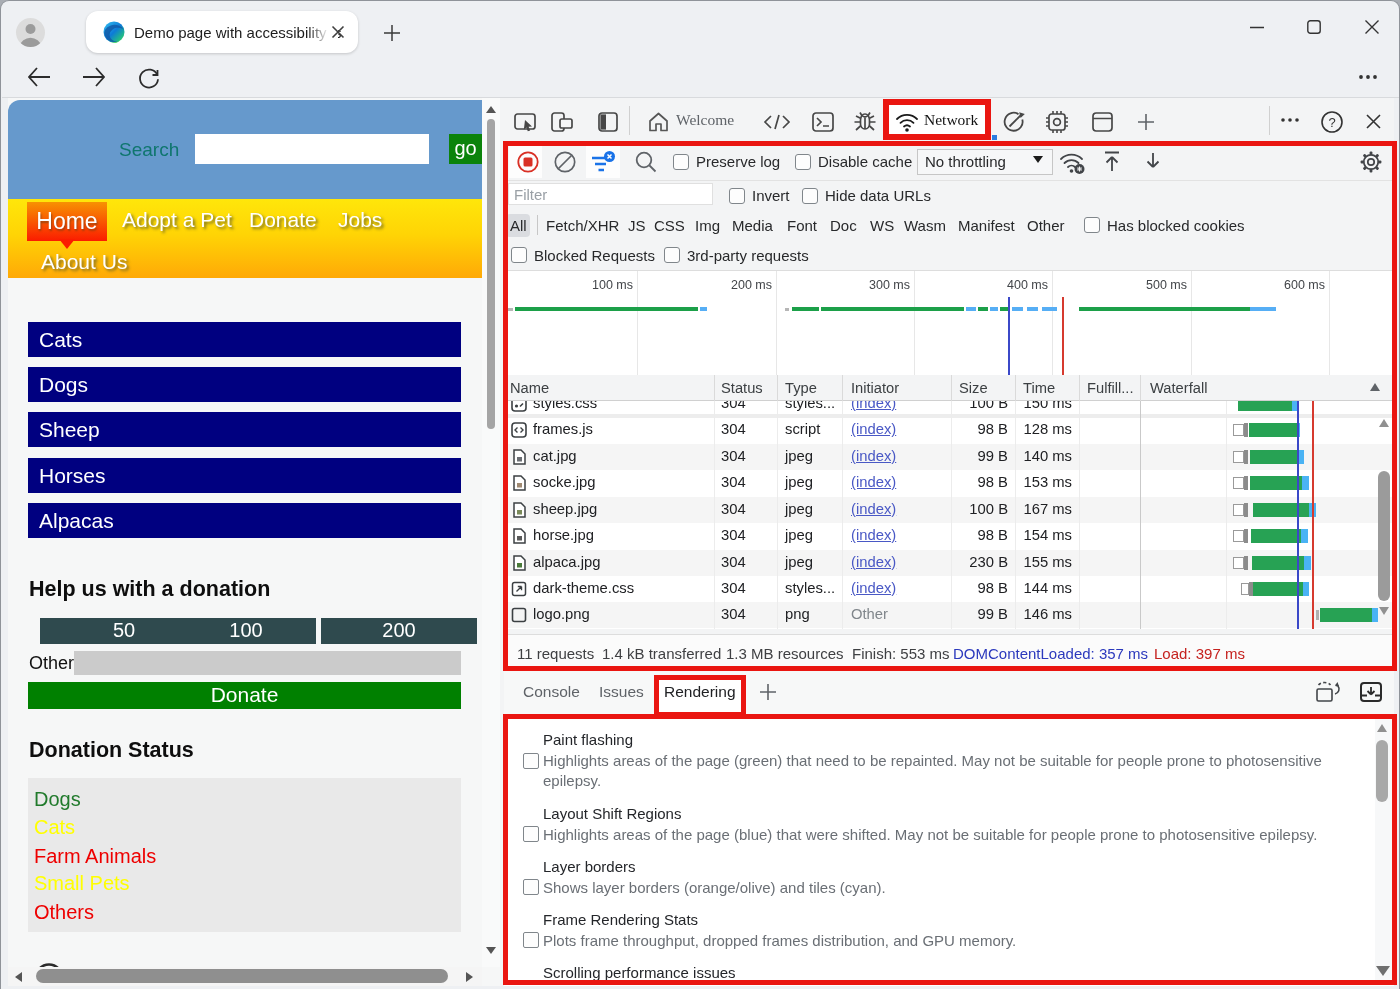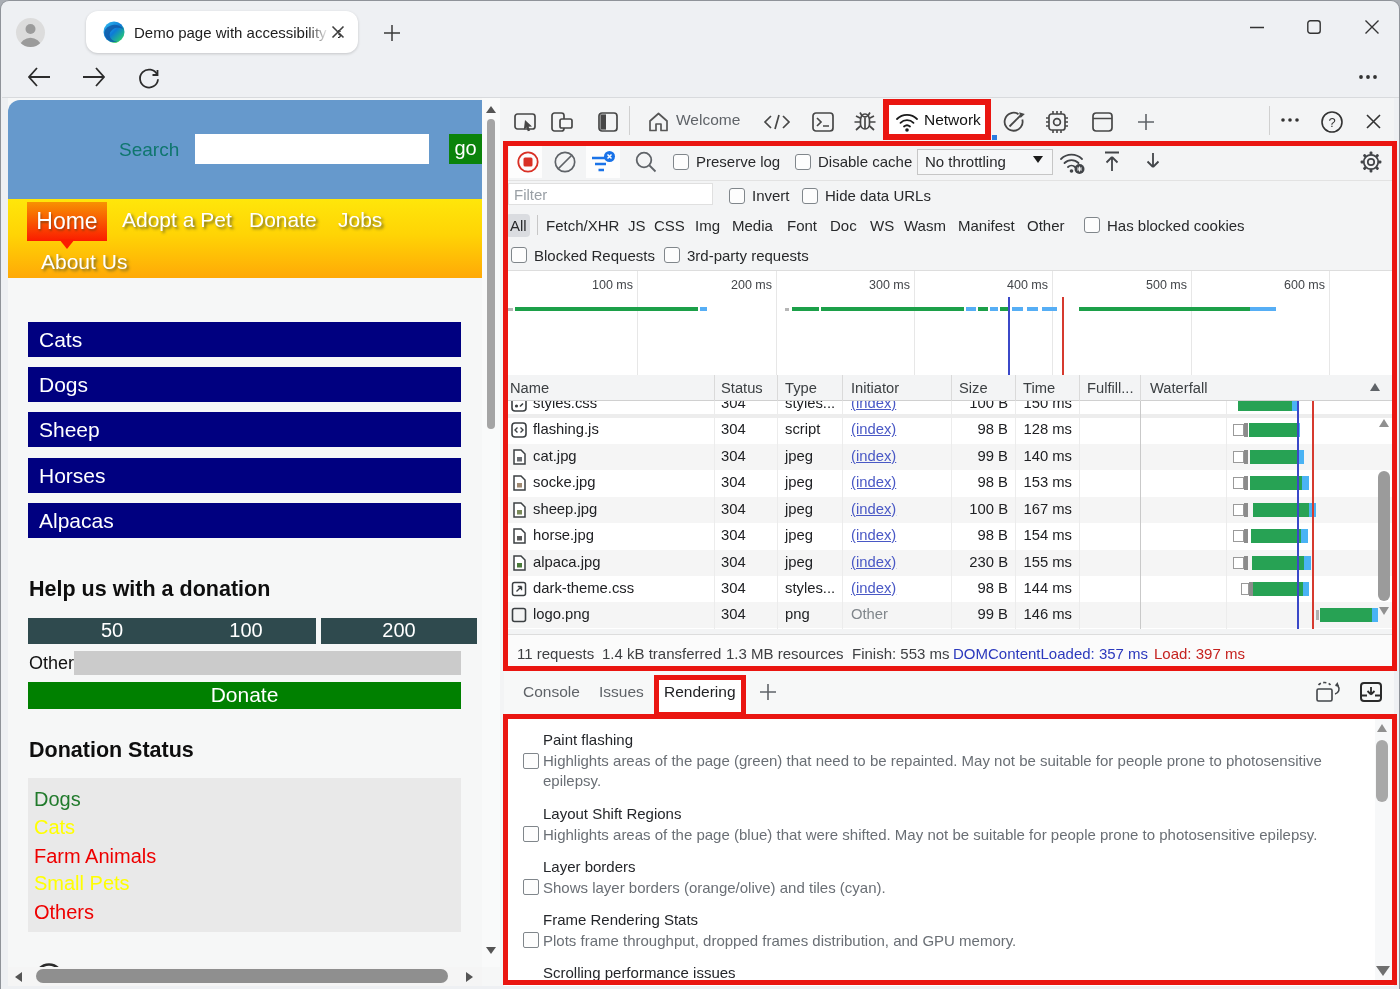--- a/index.html
+++ b/index.html
@@ -38,21 +38,21 @@
 .stitem { left:6px; font-size:20px; }
 
 
 #vsb { left:474px; top:0; width:18px; height:869px; background:#f9fafa; }
 #hsb { left:0; top:869px; width:474px; height:19px; background:#f5f5f5; }
 .arr { width:0; height:0; position:absolute; }
 
 
 #devtools { left:503px; top:97px; width:890px; height:888px; background:#fff; }
 #dtbar { left:0; top:0; width:890px; height:44px; background:#f3f4f5; border-bottom:1px solid #d5d5d5; }
-.dtab { font-size:15.5px; color:#3c4043; }
+.dtab { font-size:15.5px; color:#3c4043;font-family:Liberation Serif, serif; }
 #netpanel { left:0; top:44px; width:890px; height:524px; background:#f3f4f5; }
 .cb { position:absolute; width:16px; height:16px; border:1.6px solid #80868b; border-radius:3px; background:#fdfdfd; }
 .lbl { position:absolute; font-size:15px; color:#28292b; white-space:nowrap; }
 #timeline { left:0; top:129px; width:890px; height:104px; background:#fff; }
 .gline { position:absolute; top:0; width:1px; height:104px; background:#e7e7e7; }
 .tlabel { position:absolute; top:7px; font-size:12.5px; color:#424549; width:60px; text-align:right; }
 #thead { left:0; top:233px; width:890px; height:26px; background:#f3f4f5; border-bottom:1px solid #d0d0d0; }
 .hcol { position:absolute; top:5px; font-size:14.7px; color:#3c4043; }
 .vline { position:absolute; top:0; width:1px; background:#dadada; }
 #tbody { left:0; top:259px; width:890px; height:228px; background:#fff; overflow:hidden; }
@@ -144,21 +144,21 @@
       <div class="abs navlink" style="left:241px">Donate</div>
       <div class="abs navlink" style="left:330px">Jobs</div>
       <div class="abs navlink" style="left:33px;top:45px">About Us</div>
     </div>
     <div class="abs bigbtn" style="top:224px">Cats</div>
     <div class="abs bigbtn" style="top:269px">Dogs</div>
     <div class="abs bigbtn" style="top:360px">Horses</div>
     <div class="abs bigbtn" style="top:314px">Sheep</div>
     <div class="abs h2" style="top:479px">Help us with a donation</div>
     <div class="abs bigbtn" style="top:405px">Alpacas</div>
-    <div class="abs donbtn" style="left:20px;width:168px">50</div>
+    <div class="abs donbtn" style="left:32px;width:168px">50</div>
     <div class="abs donbtn" style="left:168px;width:140px">100</div>
     <div class="abs donbtn" style="left:313px;width:156px">200</div>
     <div class="abs" style="left:21px;top:555px;font-size:18px;color:#111">Other</div>
     <div id="otherinput" class="abs"></div>
     <div id="donate" class="abs">Donate</div>
     <div class="abs h2" style="top:640px">Donation Status</div>
     <div id="statusbox" class="abs">
       <div class="abs stitem" style="top:10px;color:#217a2c">Dogs</div>
       <div class="abs stitem" style="top:38px;color:#ffff00">Cats</div>
       <div class="abs stitem" style="top:67px;color:#ee0000">Farm Animals</div>
@@ -421,21 +421,21 @@
           <div class="cell" style="left:511px;width:57px;text-align:right">150 ms</div>
           <div class="abs" style="left:734px;top:7px;width:54px;height:13px;background:#27a254"></div>
           <div class="abs" style="left:788px;top:7px;width:5px;height:13px;background:#4ab3f4"></div>
         </div>
         <div class="abs" style="left:0;top:13px;width:890px;height:4px;background:#ededed"></div>
         <div class="nrow" style="top:16.4px">
           <svg width="16" height="16" style="left:7px;top:5px" viewBox="0 0 16 16">
               <rect x="1" y="1" width="14" height="14" rx="3" fill="none" stroke="#3c4043" stroke-width="1.6"></rect>
               <path d="M6.5 5.5 L4 8 L6.5 10.5 M9.5 5.5 L12 8 L9.5 10.5" fill="none" stroke="#3c4043" stroke-width="1.4"></path>
             </svg>
-          <div class="cell" style="left:29px">flashing.js</div>
+          <div class="cell" style="left:29px">frames.js</div>
           <div class="cell" style="left:217px">304</div>
           <div class="cell" style="left:281px">script</div>
           <div class="cell link" style="left:347px">(index)</div>
           <div class="cell" style="left:447px;width:57px;text-align:right">98 B</div>
           <div class="cell" style="left:511px;width:57px;text-align:right">128 ms</div>
           <div class="abs" style="left:729px;top:7px;width:11px;height:12px;background:#fff;border:1px solid #9a9a9a"></div>
           <div class="abs" style="left:740px;top:6px;width:4px;height:14px;background:#8c8c8c"></div>
           <div class="abs" style="left:745px;top:6px;width:48px;height:14px;background:#27a254"></div>
           <div class="abs" style="left:793px;top:6px;width:3px;height:14px;background:#4ab3f4"></div>
         </div>

